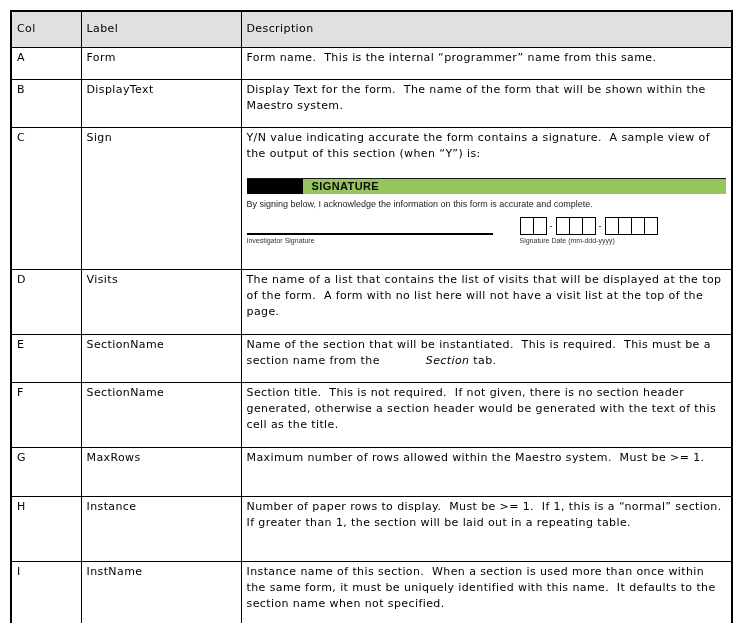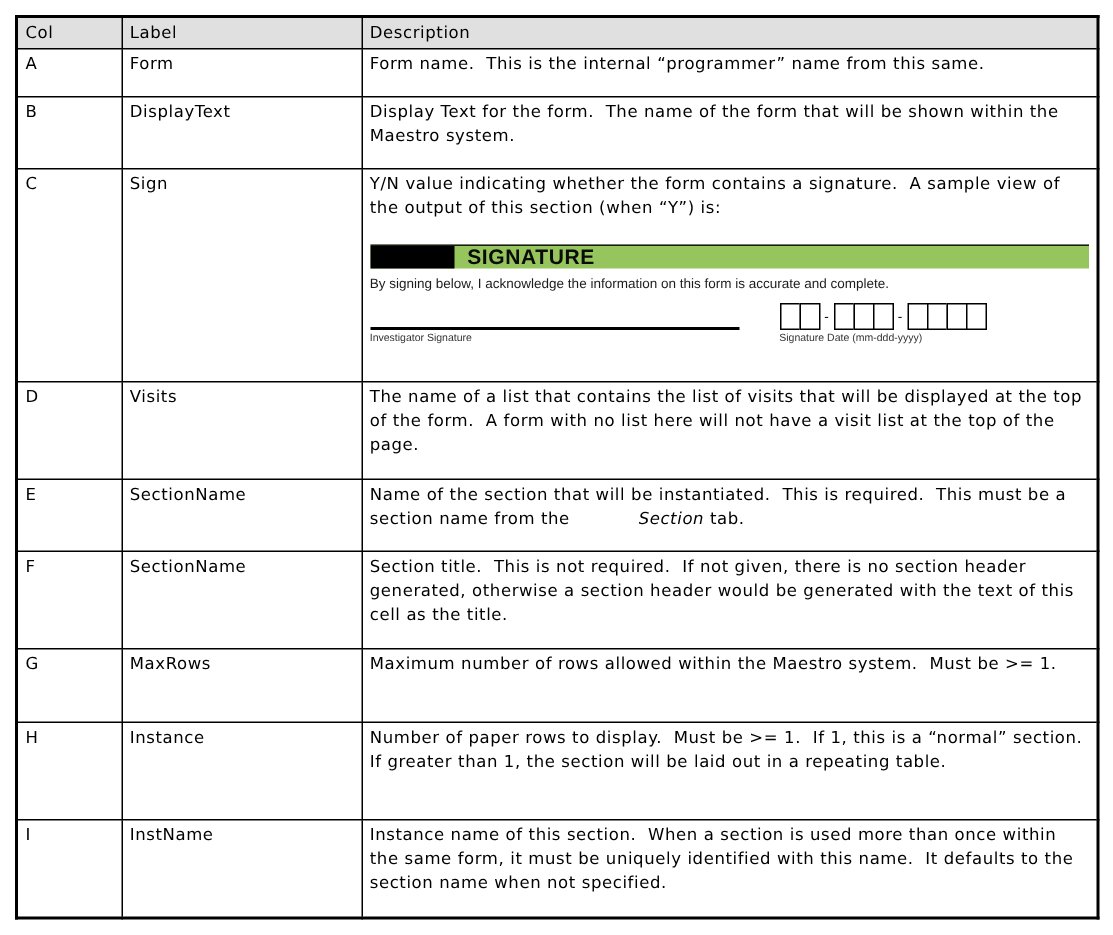--- a/index.html
+++ b/index.html
@@ -42,21 +42,21 @@
     height:15px; width:100%;
     background:var(--bar-green,#95c55c);
     border-top:1px solid #1a1a1a;
     display:flex; align-items:center;
   }
   .sig-bar-black {
     display:block; width:56px; height:15px;
     background:var(--bar-black,#000);
   }
   .sig-bar-label {
-    font-size:14px; font-weight:bold; color:#0b0b0b;
+    font-size:11px; font-weight:bold; color:#0b0b0b;
     margin-left:9px; letter-spacing:.4px; line-height:15px;text-align:right;
   }
   .sig-ack { font-size:9px; line-height:12px; margin-top:4px; color:#1c1c1c; }
   .sig-fields {
     display:flex; justify-content:space-between; align-items:flex-end;
     margin-top:7px;
   }
   .sig-line-block { width:246px; }
   .sig-line { border-bottom:2px solid #000; height:14px; }
   .sig-small-label { font-size:7px; color:#333; margin-top:2px; line-height:8px; }
@@ -74,42 +74,42 @@
 <body>
 
 <div class="page">
   <table class="spec">
     <colgroup>
       <col style="width:70px">
         <col style="width:160px">
         <col style="width:491px">
     </colgroup>
     <thead>
-      <tr style="height:21px">
+      <tr style="height:36px">
         <th>Col</th>
         <th>Label</th>
         <th>Description</th>
       </tr>
     </thead>
     <tbody>
       <tr style="height:32px">
         <td>A</td>
         <td>Form</td>
         <td><span class="desc-text">Form name.  This is the internal “programmer” name from this same.</span></td>
       </tr>
       <tr style="height:48px">
         <td>B</td>
         <td>DisplayText</td>
         <td><span class="desc-text">Display Text for the form.  The name of the form that will be shown within the Maestro system.</span></td>
       </tr>
       <tr style="height:142px">
         <td>C</td>
         <td>Sign</td>
         <td>
-          <span class="desc-text">Y/N value indicating whether the form contains a signature.  A sample view of the output of this section (when “Y”) is:</span>
+          <span class="desc-text">Y/N value indicating accurate the form contains a signature.  A sample view of the output of this section (when “Y”) is:</span>
           <div class="sig-sample">
             <div class="sig-bar">
               <span class="sig-bar-black"></span>
               <span class="sig-bar-label">SIGNATURE</span>
             </div>
             <div class="sig-ack">By signing below, I acknowledge the information on this form is accurate and complete.</div>
             <div class="sig-fields">
               <div class="sig-line-block">
                 <div class="sig-line"></div>
                 <div class="sig-small-label">Investigator Signature</div>

